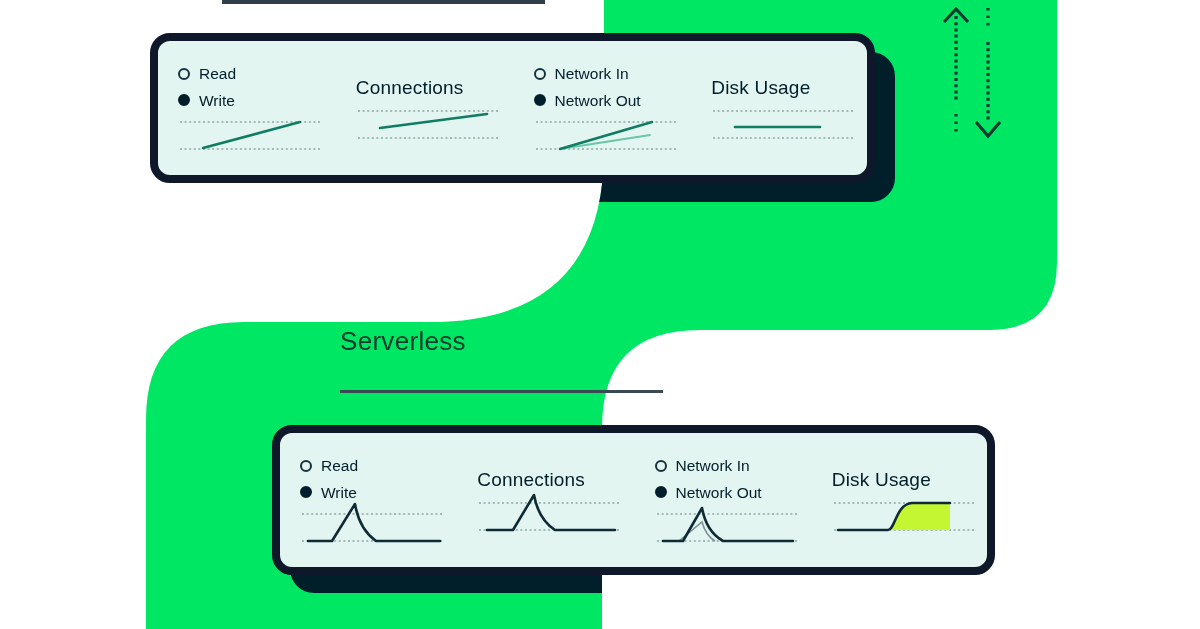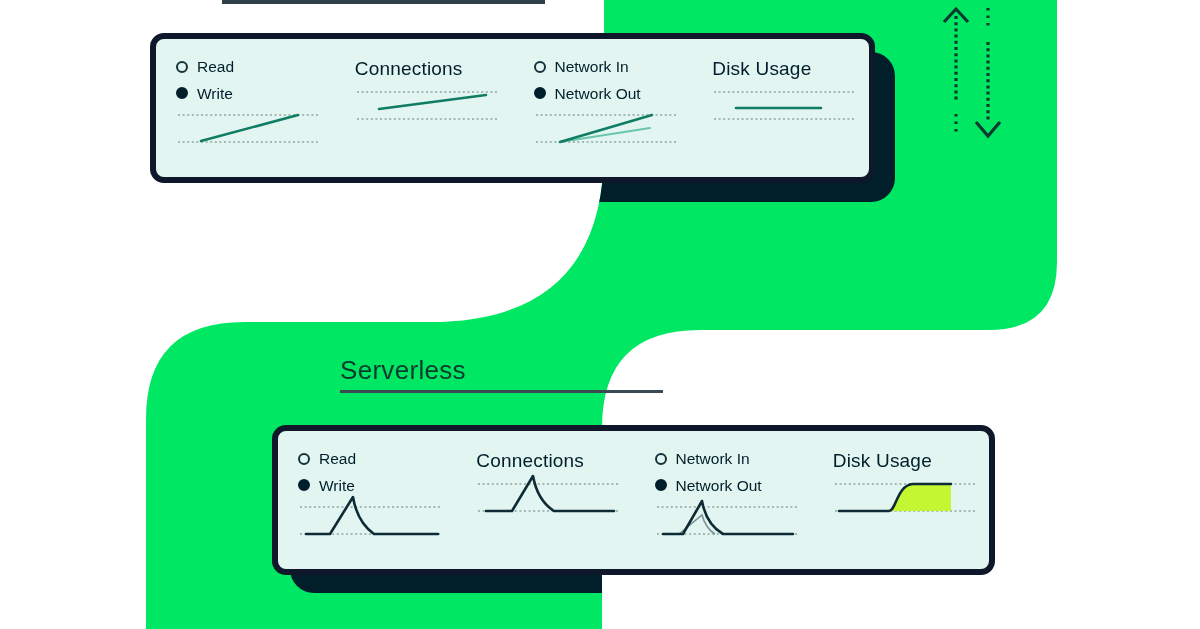--- a/index.html
+++ b/index.html
@@ -7,26 +7,26 @@
     width:1200px;height:629px;position:relative;overflow:hidden;
     background:#ffffff;
     font-family:"Liberation Sans", sans-serif;
     color:#001E2B;
   }
   #bg-svg{position:absolute;left:0;top:0;width:1200px;height:629px;}
   .heading-bar{
     position:absolute;background:#2e4049;
   }
   .heading-text{
-    position:absolute;left:340px;top:355px;
+    position:absolute;left:340px;top:326px;
     font-size:26px;font-weight:500;letter-spacing:.3px;color:#0b3a2e;
   }
   .metric-card{
-    position:absolute;display:flex;align-items:flex-start;
-    background:#e2f5f0;border:6px solid #0f172a;border-radius:14px;
+    position:absolute;display:flex;align-items:center;
+    background:#e2f5f0;border:8px solid #0f172a;border-radius:20px;
     box-sizing:border-box;
   }
   .card-top{left:150px;top:33px;width:725px;height:150px;}
   .card-bottom{left:272px;top:425px;width:723px;height:150px;}
   .panel{flex:1 1 0;position:relative;padding:20px 18px 12px 20px;min-width:0;
     display:flex;flex-direction:column;}
   .divider{width:0;border-left:2px solid #1c3741;margin:20px 0;}
   .panel-title{font-size:19px;font-weight:500;letter-spacing:.2px;line-height:1;}
   .legend{display:flex;flex-direction:column;gap:11px;}
   .legend-row{display:flex;align-items:center;gap:9px;font-size:15.5px;font-weight:500;line-height:1;}

